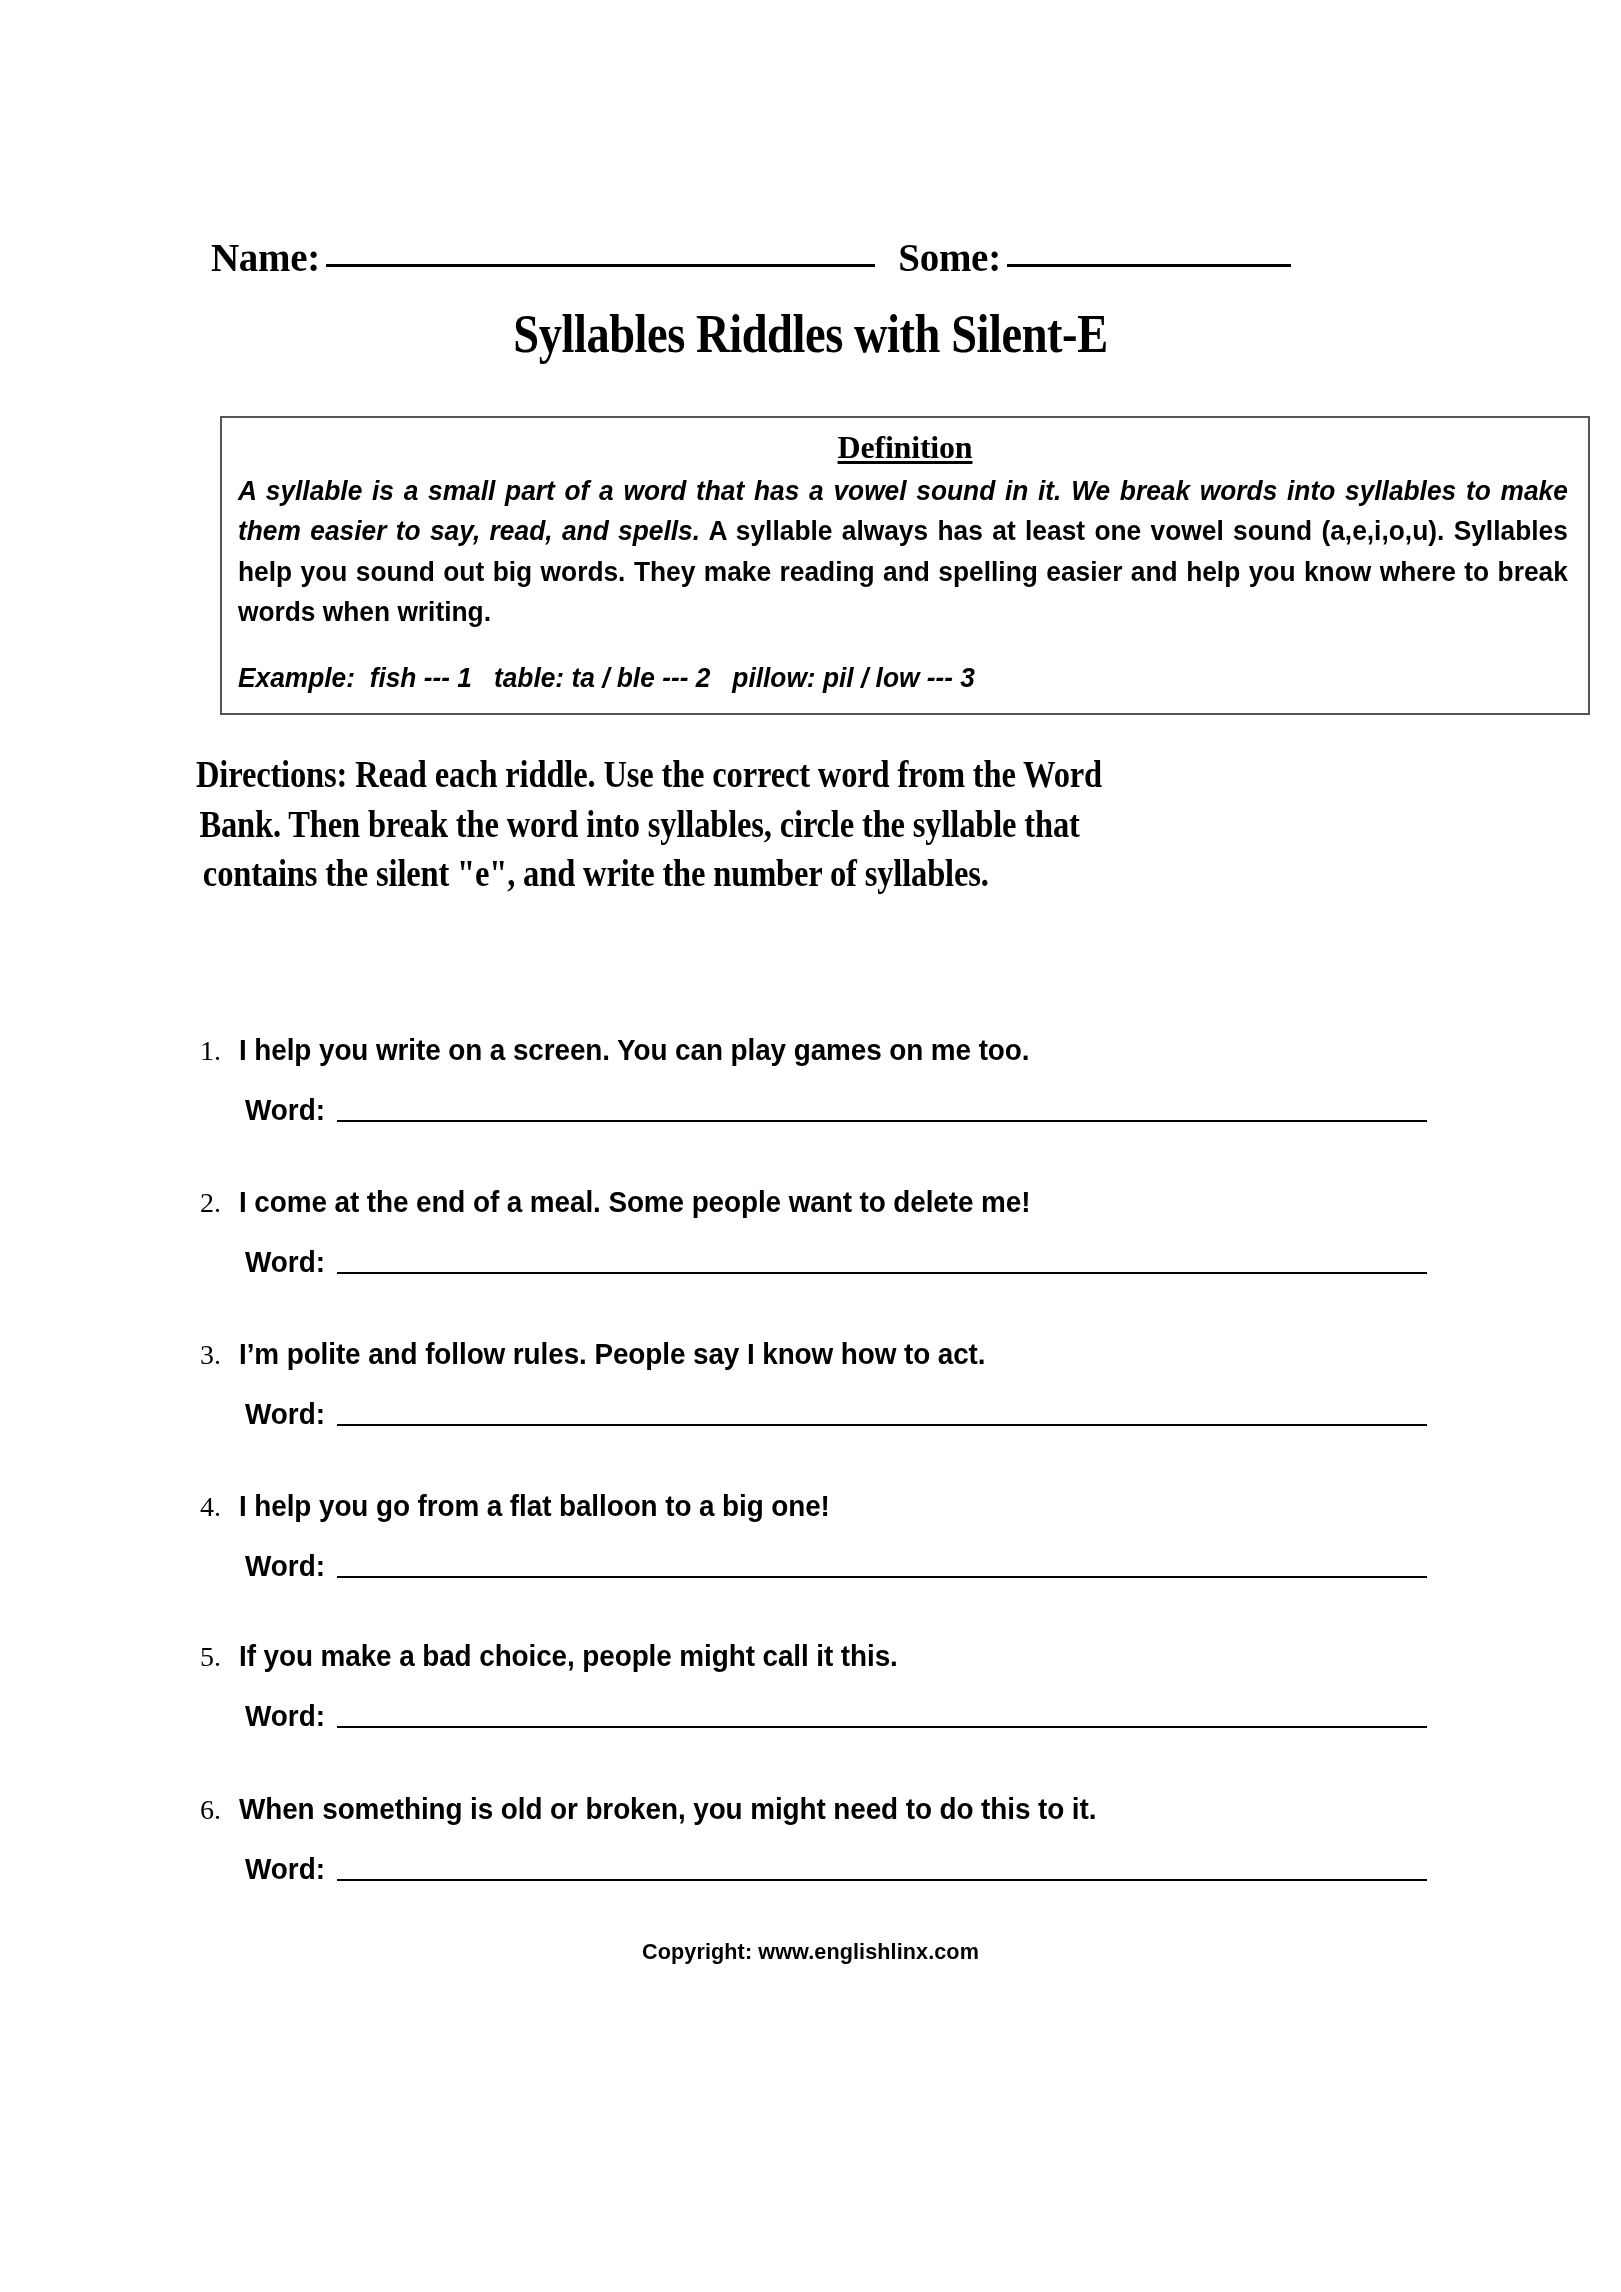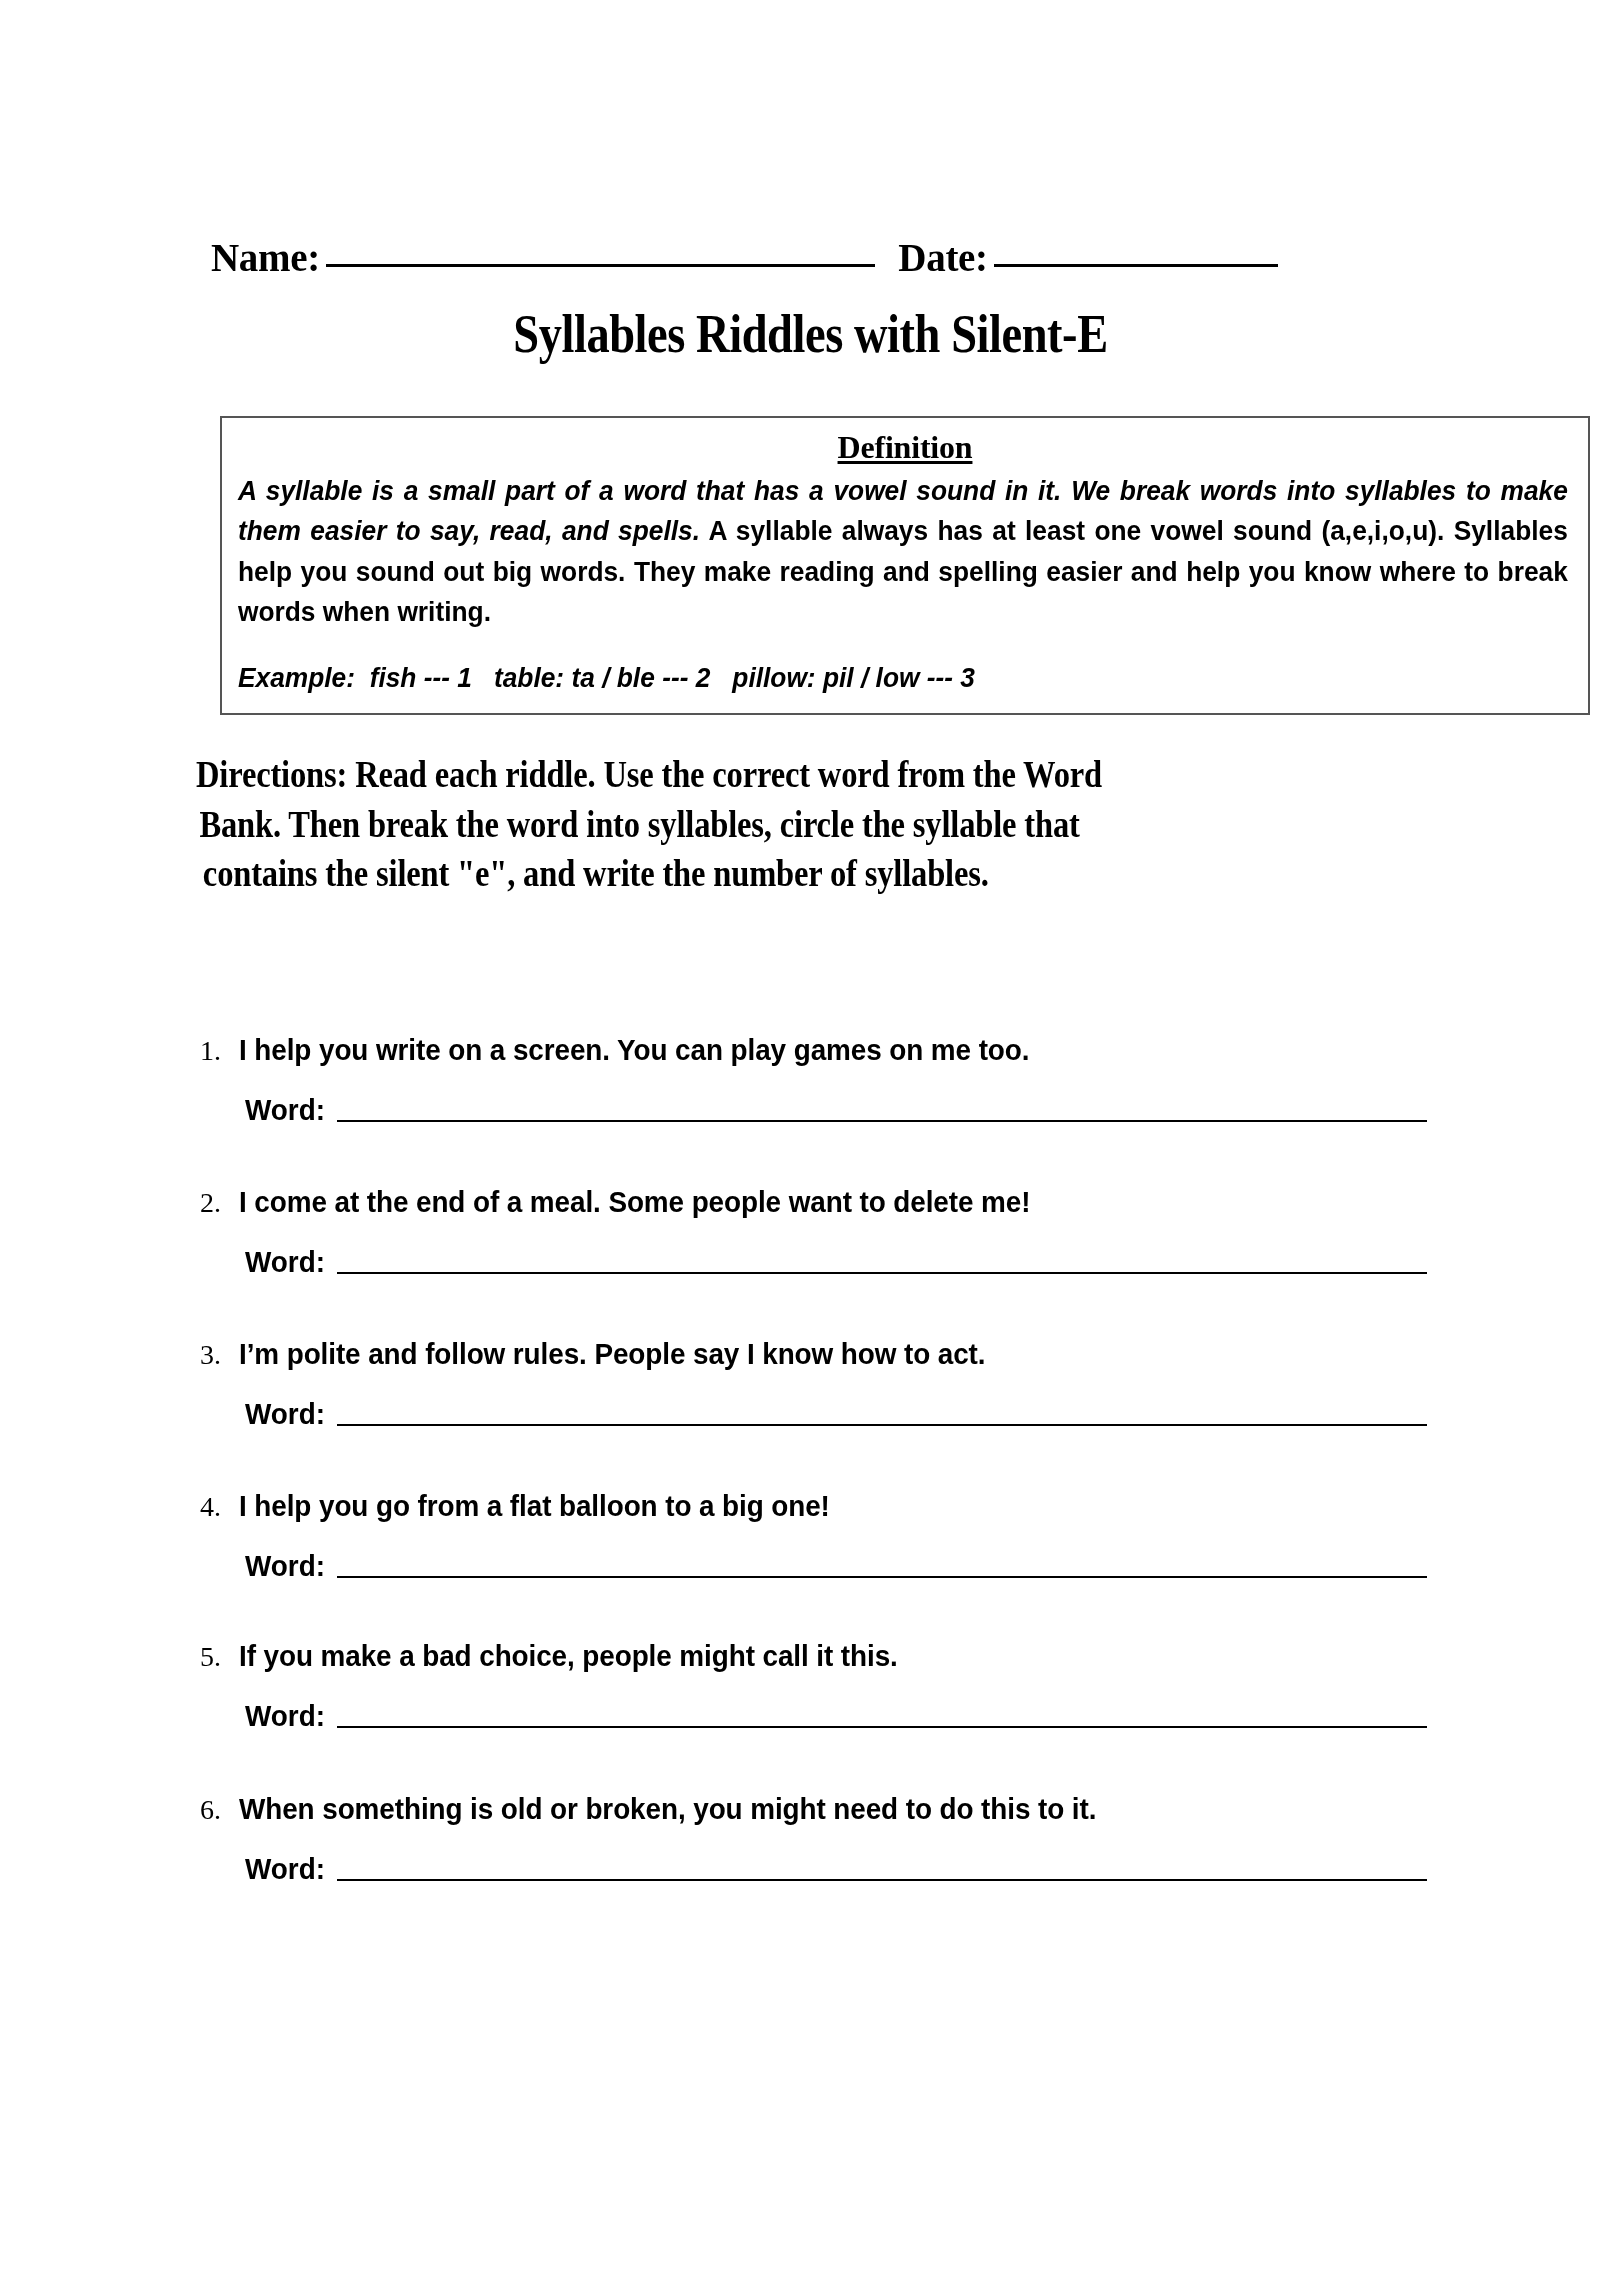--- a/index.html
+++ b/index.html
@@ -227,21 +227,21 @@
 </style>
 </head>
 <body>
 
 <div class="page">
 
   <div class="namedate">
     <span class="nd-label">Name:</span>
     <span class="nd-rule name-rule"></span>
     <span class="nd-gap"></span>
-    <span class="nd-label">Date:</span>
+    <span class="nd-label">Some:</span>
     <span class="nd-rule date-rule"></span>
   </div>
 
   <div class="title">Syllables Riddles with Silent-E</div>
 
   <div class="defbox">
     <div class="def-head">Definition</div>
     <div class="def-body">
       <span class="it">A syllable is a small part of a word that has a vowel sound in it. We break words into syllables to make them easier to say, read, and spells.</span><span> A syllable always has at least one vowel sound (a,e,i,o,u). Syllables help you sound out big words. They make reading and spelling easier and help you know where to break words when writing.</span>
     </div>
@@ -314,15 +314,16 @@
     <div class="riddle-line">
       <span class="r-num">6.</span>
       <span class="r-text">When something is old or broken, you might need to do this to it.</span>
     </div>
     <div class="word-line">
       <span class="w-label">Word:</span>
       <span class="w-rule"></span>
     </div>
   </div>
 
+  <div class="footer">Copyright: www.englishlinx.com</div>
 
 </div>
 
 
 </body></html>

